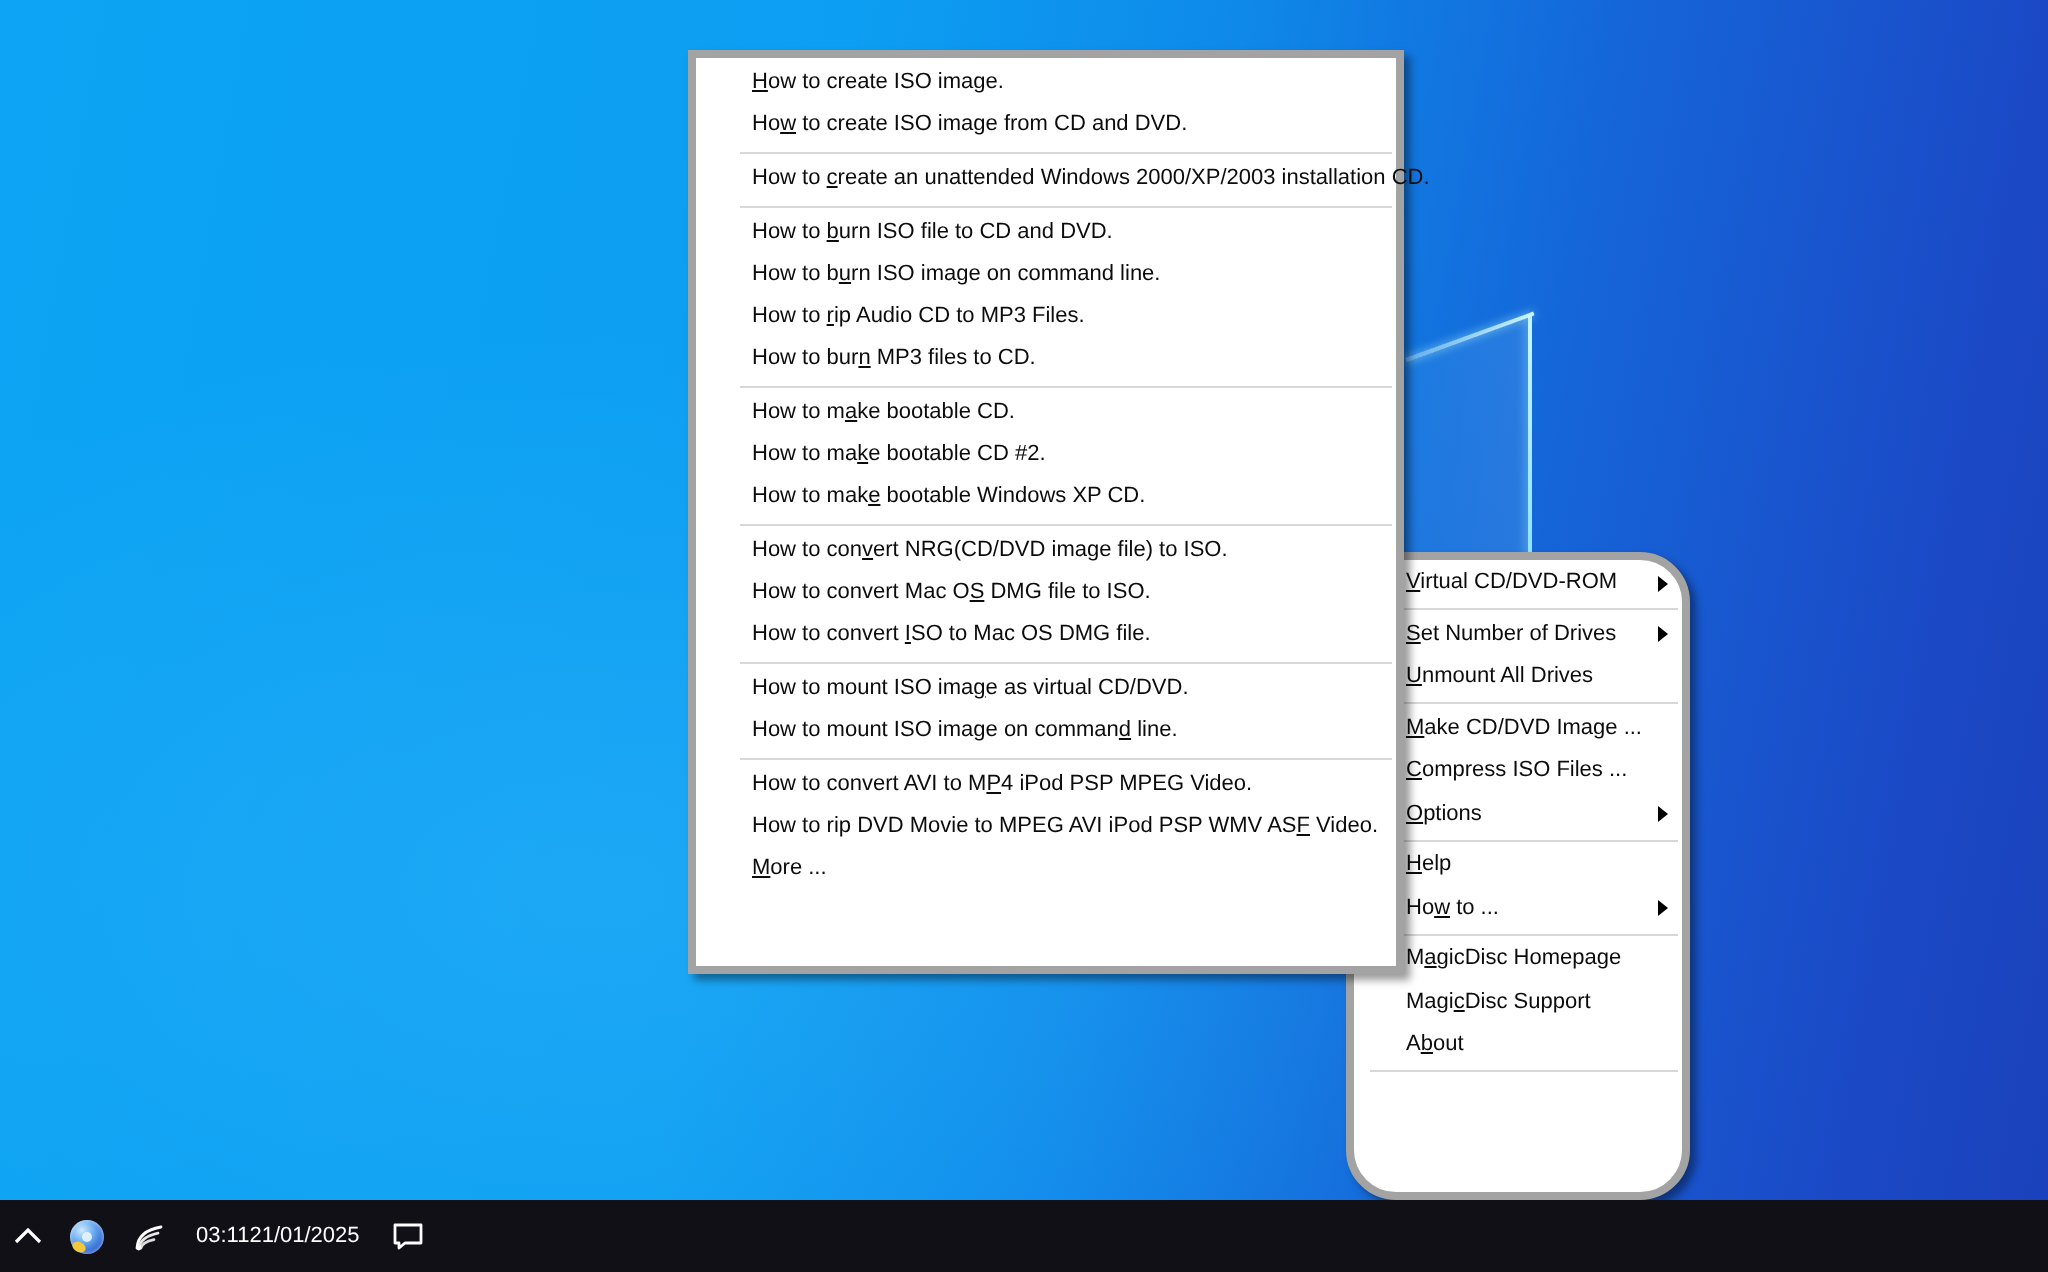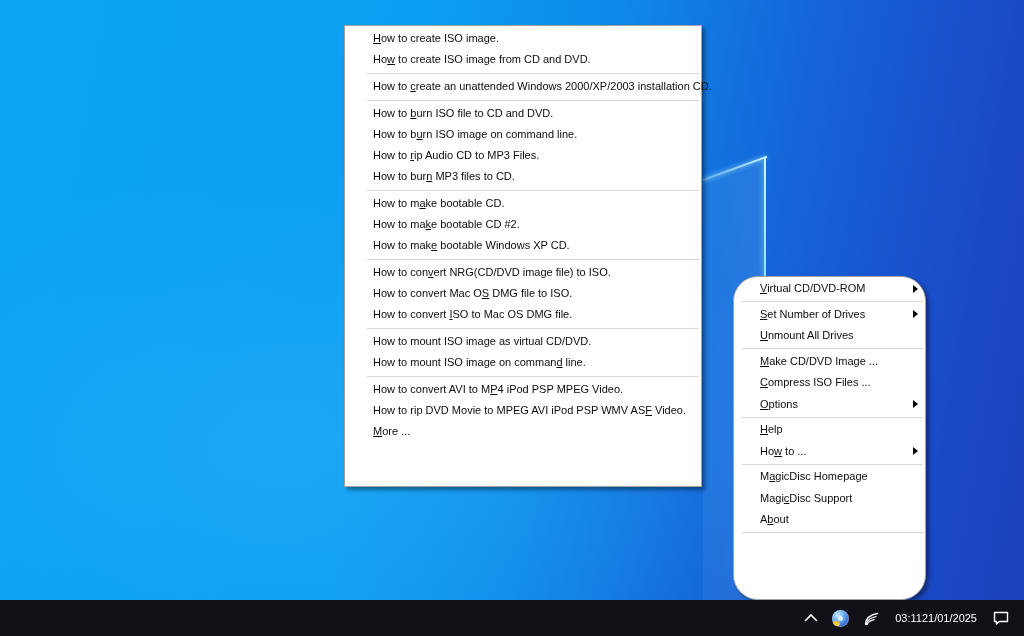--- a/index.html
+++ b/index.html
@@ -28,45 +28,45 @@
   }
   .wall-pane-topedge{
     position:absolute;left:703px;top:179px;width:68px;height:2px;
     background:linear-gradient(to right,rgba(200,245,255,0.45),#c9f6ff);
     box-shadow:0 0 5px rgba(160,235,255,0.8);
     transform:rotate(-20deg);transform-origin:left center;
   }
 
   
   .menu{
-    position:absolute;background:#ffffff;border:1px solid #a3a3a3;
+    position:absolute;background:#ffffff;border:4px solid #a3a3a3;
     box-shadow:3px 3px 4px rgba(0,0,0,0.40);
     box-sizing:border-box;color:#0c0c0c;font-size:11px;
   }
   .menu-howto{left:344px;top:25px;width:358px;height:462px;padding:2px 0;z-index:3;}
-  .menu-tray {left:733px;top:276px;width:193px;height:324px;padding:1px 0;z-index:2;border-radius:25px;}
+  .menu-tray {left:673px;top:276px;width:172px;height:324px;padding:1px 0;z-index:2;border-radius:25px;}
 
   .menu .mi{
     position:relative;white-space:nowrap;cursor:default;
   }
   .menu-howto .mi{height:21px;line-height:21px;padding-left:28px;}
   .menu-tray  .mi{height:21.5px;line-height:21.5px;padding-left:26px;}
   .menu .sep{border-top:1px solid #d8d8d8;height:0;}
   .menu-howto .sep{margin:2.5px 2px 2.5px 22px;}
   .menu-tray  .sep{margin:1.5px 2px 1.5px 8px;}
   .menu u{text-decoration:underline;text-underline-offset:1px;}
   .sub-arrow{
     position:absolute;right:7px;top:50%;margin-top:-4px;width:0;height:0;
     border-left:5px solid #000;border-top:4px solid transparent;border-bottom:4px solid transparent;
   }
 
   
   .taskbar{
     position:absolute;left:0;right:0;bottom:0;height:36px;background:#101016;
-    display:flex;align-items:center;justify-content:flex-end;z-index:5;
+    display:flex;align-items:center;z-index:5;
     color:#ffffff;
   }
   .tray{display:flex;align-items:center;height:100%;}
   .tray-btn{height:100%;display:flex;align-items:center;justify-content:center;padding:0 7px;}
   .clock{
     text-align:center;font-size:11px;line-height:13px;padding:0 8px;min-width:64px;
   }
   .chevron-svg, .wifi-svg, .ac-svg{display:block;}
   .magicdisc-dot{
     width:17px;height:17px;border-radius:50%;position:relative;

